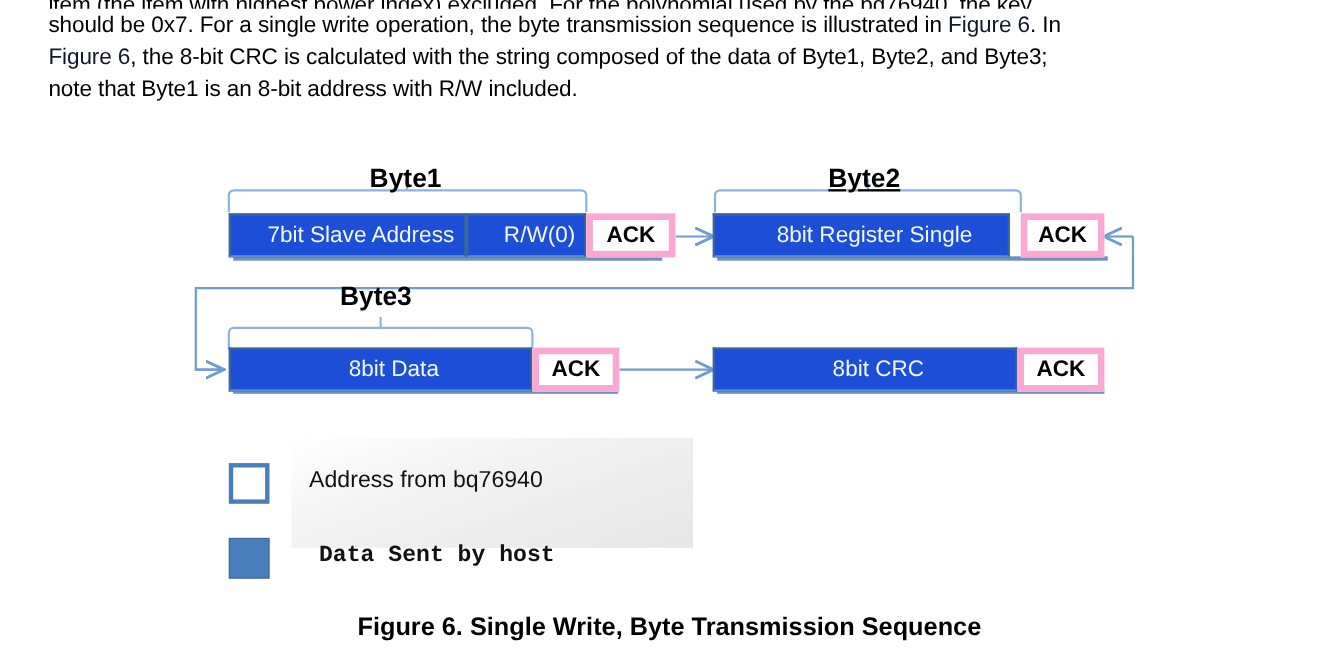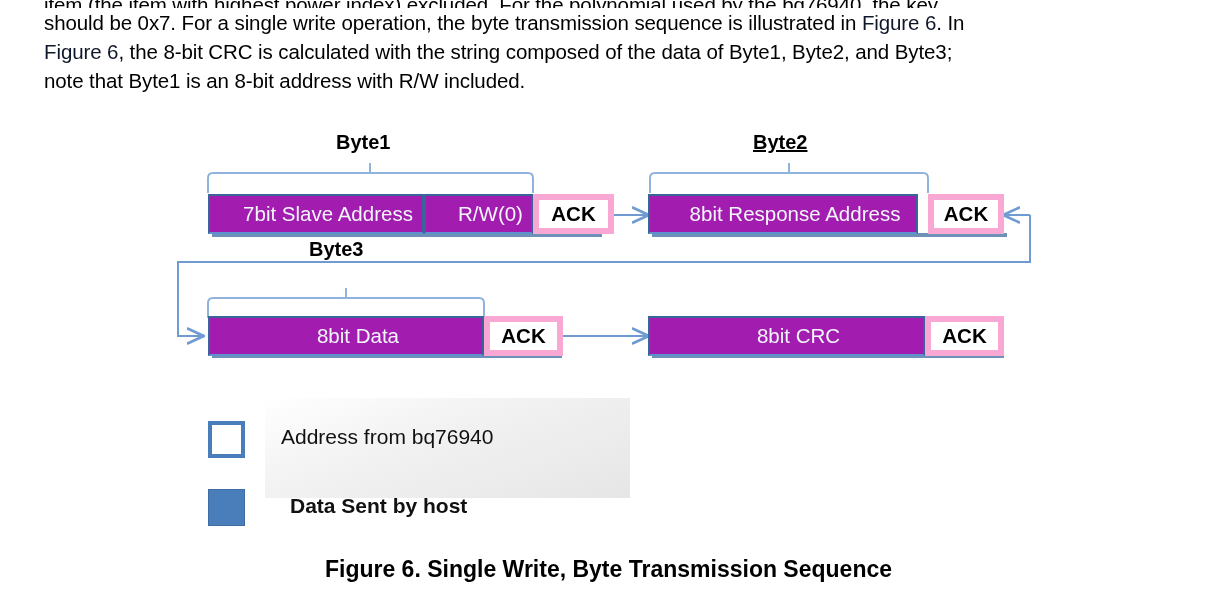--- a/index.html
+++ b/index.html
@@ -50,21 +50,21 @@
   .blk {
     position: absolute;
     box-sizing: border-box;
     display: flex;
     align-items: center;
     justify-content: center;
     font-family: "Liberation Sans", sans-serif;
     white-space: nowrap;
   }
   .blk.fill {
-    background: #a21caf;
+    background: #1d4ed8;
     border-top: 2px solid #2C5party;
     color: #ffffff;
     font-size: 20.5px;
     border: 2px solid #39659a;
     border-right-color: #39659a;
     border-bottom-color: #5d92cc;
     border-left-color: #39659a;
     padding-left: 24px;
   }
   .blk.fill .txt { color:#f2f6fb; }
@@ -80,24 +80,25 @@
     position: absolute;
     background: #3e6ca3;
     height: 4px;
     opacity: .75;
   }
 
   
   .brlabel {
     position: absolute;
     font-family: "Liberation Sans", sans-serif;
-    font-size: 20px;
+    font-size: 24px;
     font-weight: bold;
     color: #000000;
     white-space: nowrap;
+    margin-top: 18px;
   }
 
   
   #legend-bg {
     position: absolute;
     left: 265px;
     top: 398px;
     width: 365px;
     height: 100px;
     background: linear-gradient(160deg, #ffffff 0%, #f2f2f2 40%, #e6e6e6 100%);
@@ -116,21 +117,21 @@
     background: #4A7EBB;
     border: 1px solid #3e6ca3;
   }
   .legend-label {
     position: absolute;
     font-family: "Liberation Sans", sans-serif;
     font-size: 21px;
     color: #111111;
     white-space: nowrap;
   }
-  .legend-label.bold { font-weight: bold; }
+  .legend-label.bold { font-weight: bold; font-family: Liberation Mono, monospace; }
 
   
   #caption {
     position: absolute;
     left: 0;
     top: 556px;
     width: 1217px;
     text-align: center;
     font-family: "Liberation Sans", sans-serif;
     font-size: 23px;
@@ -200,21 +201,21 @@
     <span class="txt">7bit Slave Address</span>
   </div>
   <div class="blk fill" style="left:424px; top:194px; width:109px; height:40px;">
     <span class="txt">R/W(0)</span>
   </div>
   <div class="blk hollow" style="left:533px; top:194px; width:81px; height:40px;">
     <span>ACK</span>
   </div>
 
   <div class="blk fill" style="left:648px; top:194px; width:270px; height:40px;">
-    <span class="txt">8bit Response Address</span>
+    <span class="txt">8bit Register Single</span>
   </div>
   <div class="blk hollow" style="left:928px; top:194px; width:76px; height:40px;">
     <span>ACK</span>
   </div>
 
   <div class="shadowbar" style="left:212px; top:354px; width:350px;"></div>
   <div class="shadowbar" style="left:652px; top:354px; width:352px;"></div>
 
   <div class="blk fill" style="left:208px; top:316px; width:276px; height:40px;">
     <span class="txt">8bit Data</span>

